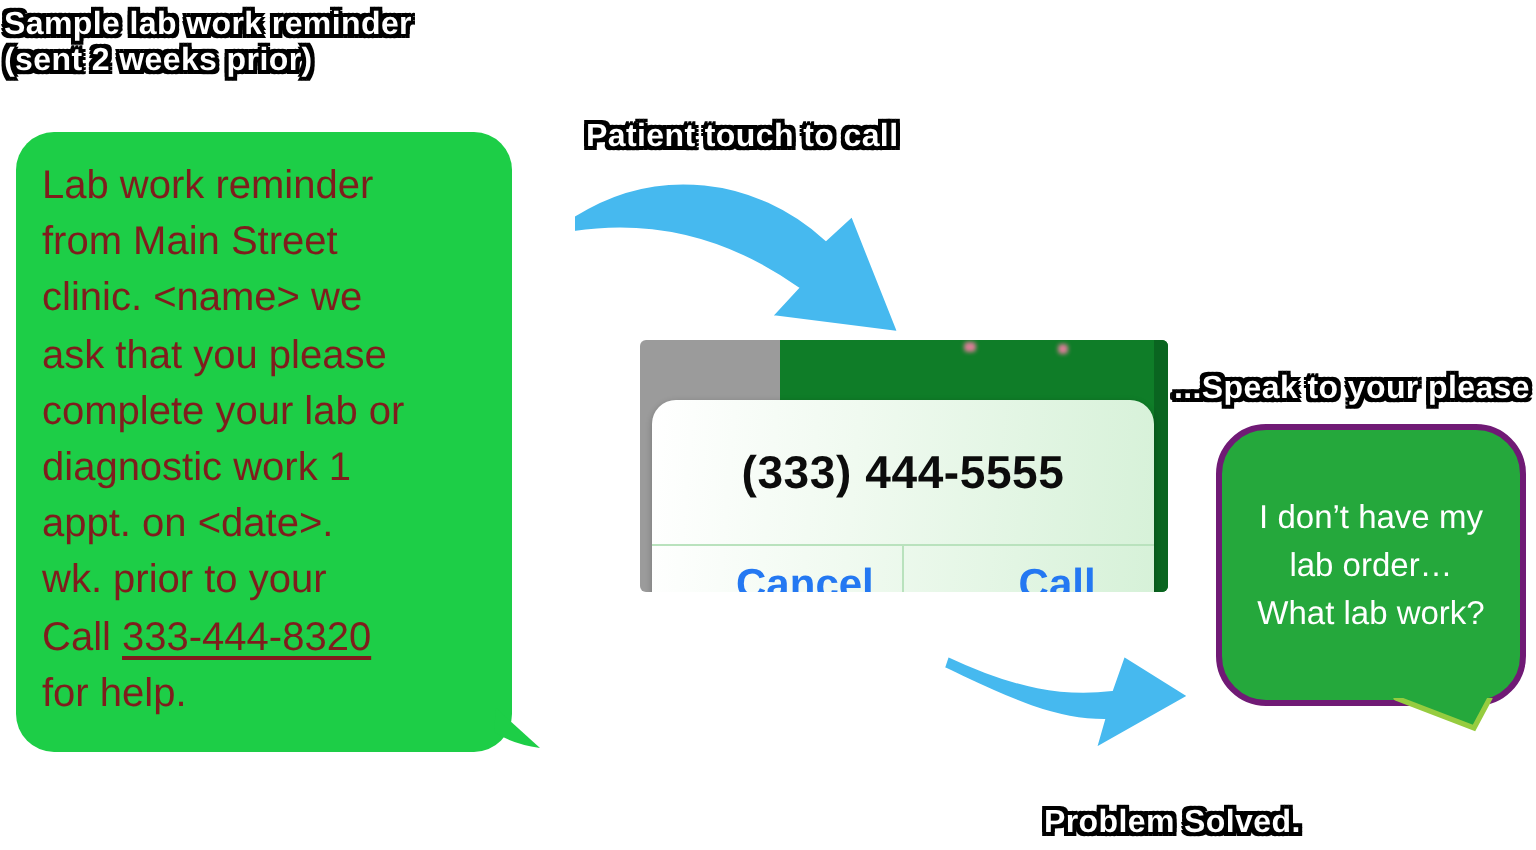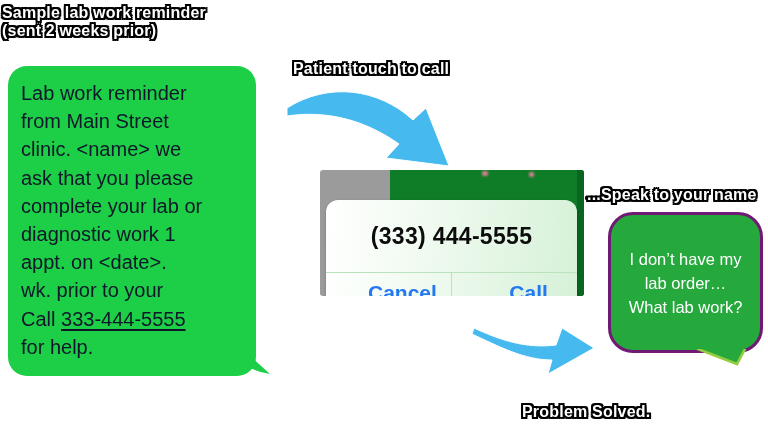--- a/index.html
+++ b/index.html
@@ -18,21 +18,21 @@
       -1px -1px 0 #000, 1px -1px 0 #000, -1px 1px 0 #000, 1px 1px 0 #000;
   }
   #diagram-title{left:2px;top:4px;width:276px;text-align:left;white-space:normal;}
   #label-patient{left:293px;top:60px;}
   #label-speak{left:587px;top:186px;}
   #label-problem{left:498px;top:403px;margin-left:24px;}
 
   
   #sms-bubble{
     position:absolute;left:8px;top:66px;width:248px;height:310px;border-radius:19px;
-    background:#1dce47;color:#0f172a;box-sizing:border-box;padding:13px 8px 12px 13px;
+    background:#1dce47;color:#7f1d1d;box-sizing:border-box;padding:13px 8px 12px 13px;
   }
   .sms-line{font-size:20px;line-height:28.2px;white-space:nowrap;font-weight:400;}
   .sms-line .u{text-decoration:underline;text-underline-offset:3px;}
   #sms-tail{position:absolute;left:246px;top:354px;}
 
   
   .arrow-svg{position:absolute;}
   #arrow-top{left:283px;top:86px;}
   #arrow-bottom{left:468px;top:318px;}
 
@@ -91,21 +91,21 @@
 
   <div id="sms-bubble">
     <div class="sms-line">Lab work reminder</div>
     <div class="sms-line">from Main Street</div>
     <div class="sms-line">clinic. &lt;name&gt; we</div>
     <div class="sms-line">ask that you please</div>
     <div class="sms-line">complete your lab or</div>
     <div class="sms-line">diagnostic work 1</div>
     <div class="sms-line">appt. on &lt;date&gt;.</div>
     <div class="sms-line">wk. prior to your</div>
-    <div class="sms-line"><span>Call </span><span class="u">333-444-5555</span></div>
+    <div class="sms-line"><span>Call </span><span class="u">333-444-8320</span></div>
     <div class="sms-line">for help.</div>
   </div>
   <svg id="sms-tail" width="28" height="24" viewBox="0 0 28 24">
     <path d="M2 0 L24 20 Q10 18 1 12 Z" fill="#1dce47"></path>
   </svg>
 
   <div id="label-patient" class="wordart">Patient touch to call</div>
 
   <svg id="arrow-top" class="arrow-svg" width="172" height="90" viewBox="0 0 172 90">
     <path d="M4 22 C45 -4, 95 2, 130 34 L143 22 L166 80 L103 72 L116 58 C82 34, 44 24, 4 30 Z" fill="#46b9ef" stroke="#ffffff" stroke-width="1"></path>
@@ -122,21 +122,21 @@
       <div id="dlg-hline"></div>
       <div id="dlg-row">
         <div class="dlg-btn">Cancel</div>
         <div id="dlg-vline"></div>
         <div class="dlg-btn">Call</div>
       </div>
     </div>
   </div>
   <div id="stray-dash"></div>
 
-  <div id="label-speak" class="wordart">...Speak to your name</div>
+  <div id="label-speak" class="wordart">...Speak to your please</div>
 
   <div id="speech-bubble">
     <div class="speech-line">I don’t have my</div>
     <div class="speech-line">lab order…</div>
     <div class="speech-line">What lab work?</div>
   </div>
   <svg id="speech-tail" width="70" height="22" viewBox="0 0 70 22">
     <path d="M8 0 L47 15 L55 0 Z" fill="#25a83c"></path>
     <path d="M8 0 L47 15 L55 0" fill="none" stroke="#96cc3f" stroke-width="2.6" stroke-linecap="round"></path>
   </svg>

